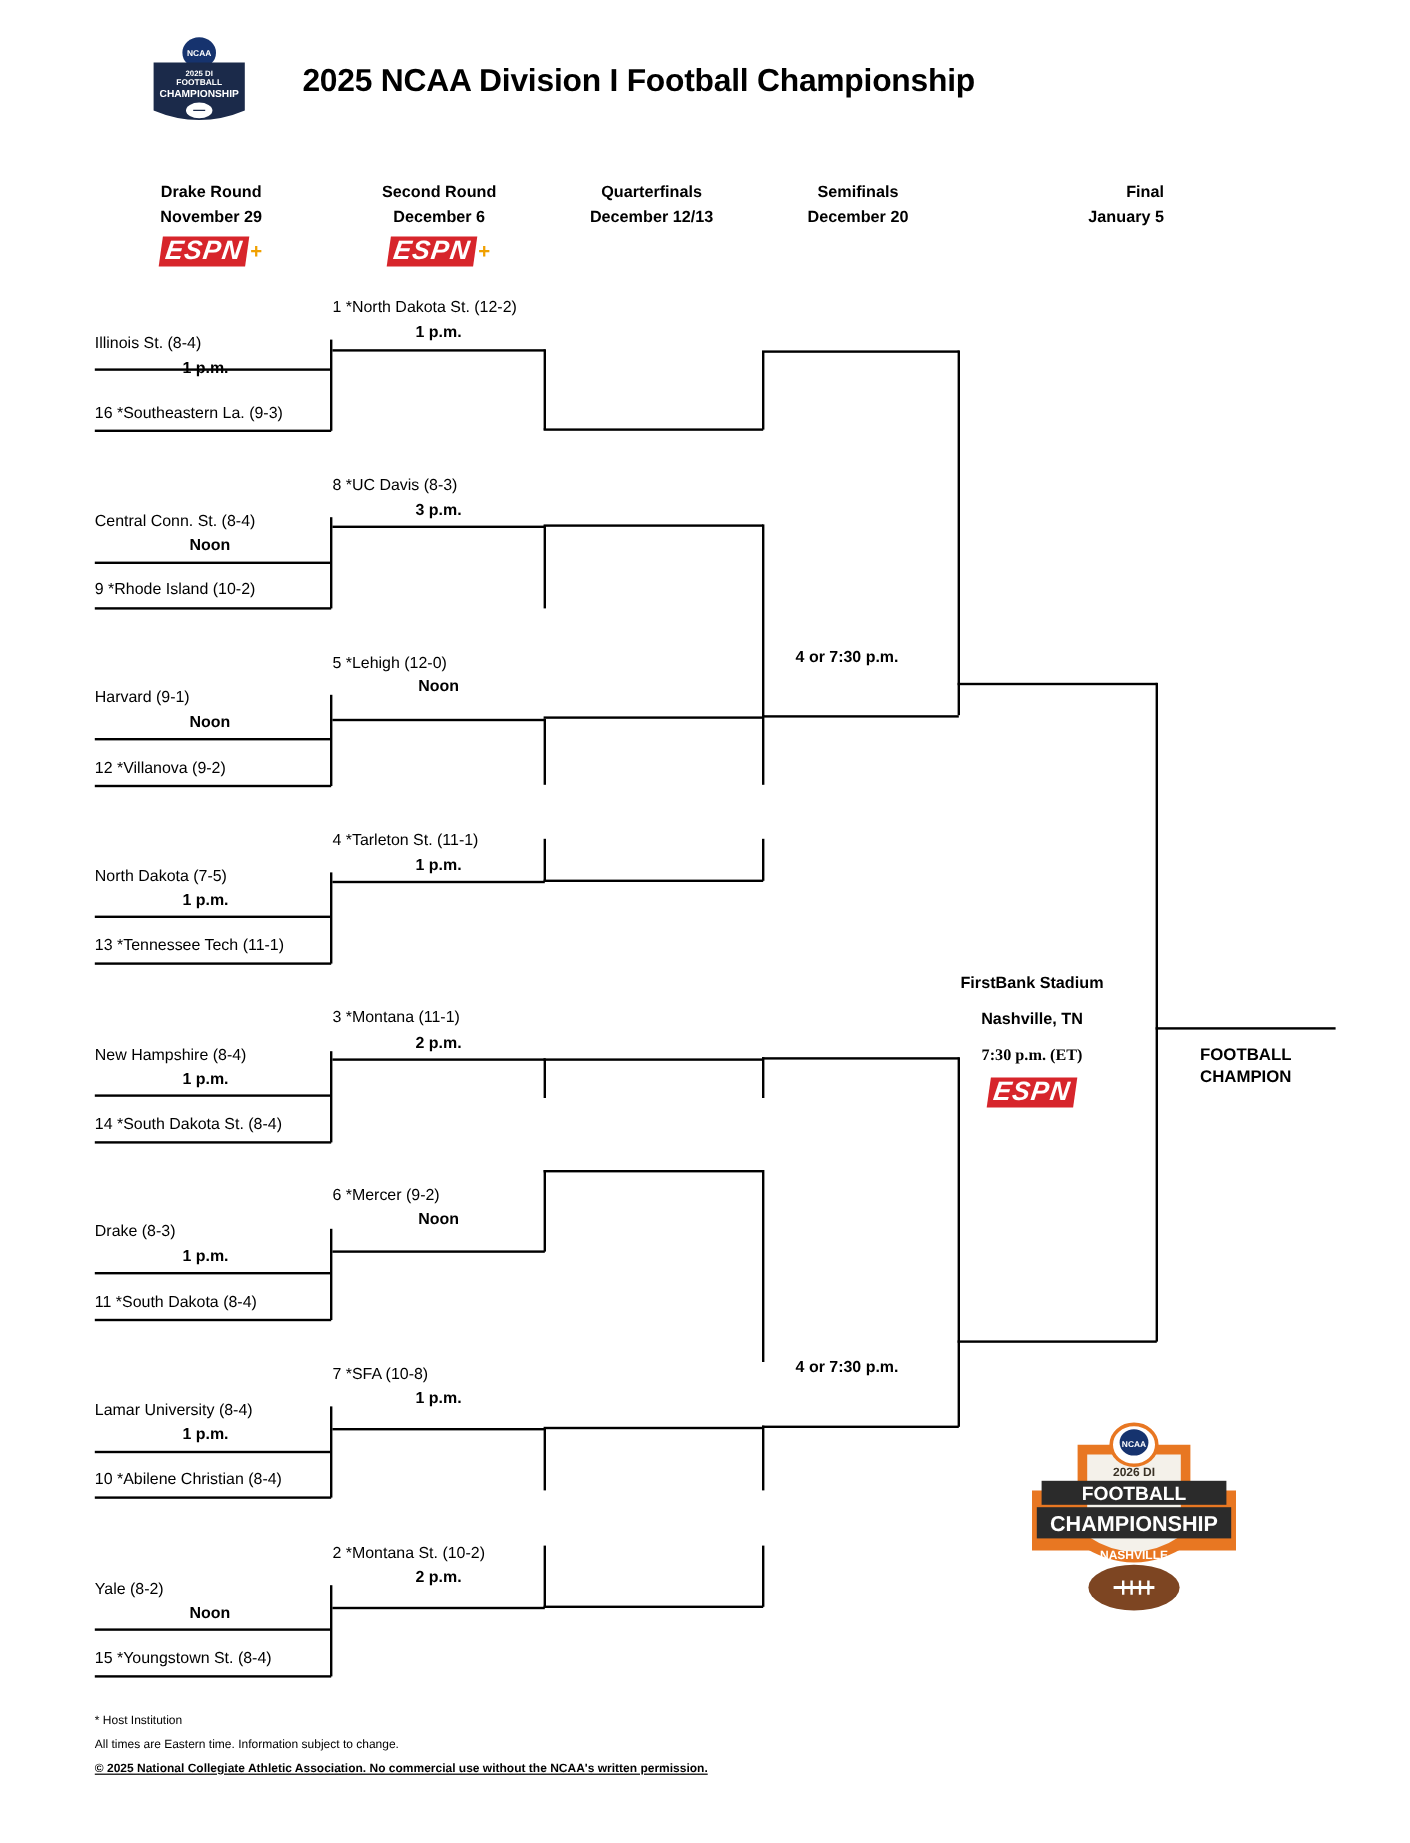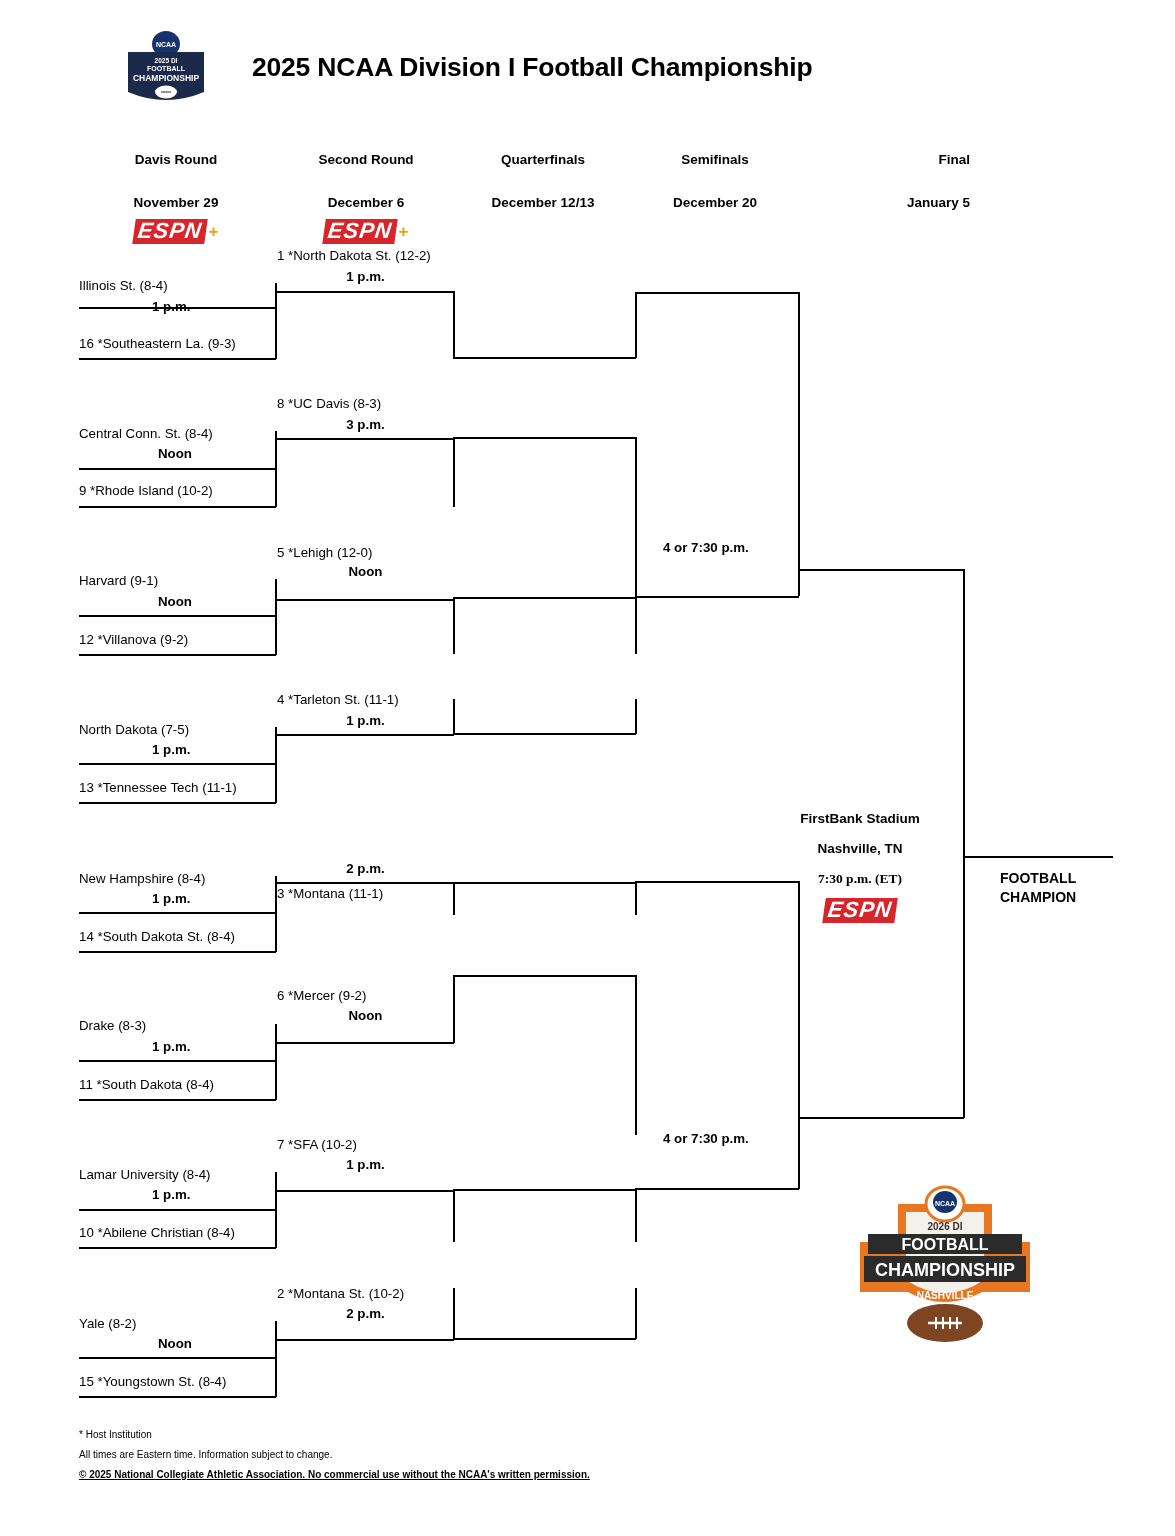--- a/index.html
+++ b/index.html
@@ -32,21 +32,21 @@
   
   .round-col { text-align: center; }
   .round-name {
     font-size: 13.5px;
     font-weight: bold;
     white-space: nowrap;
   }
   .round-date {
     font-size: 13.5px;
     font-weight: bold;
-    margin-top: 28px;
+    margin-top: 6px;
     white-space: nowrap;
   }
   .espn-plus-wrap {
     margin-top: 9px;
     display: flex;
     justify-content: center;
     align-items: center;
   }
 
   
@@ -135,21 +135,21 @@
     <text x="46" y="41" font-family="Liberation Sans, sans-serif" font-size="7" font-weight="bold" fill="#ffffff" text-anchor="middle">FOOTBALL</text>
     <text x="46" y="51" font-family="Liberation Sans, sans-serif" font-size="8.5" font-weight="bold" fill="#ffffff" text-anchor="middle">CHAMPIONSHIP</text>
     <ellipse cx="46" cy="62" rx="11" ry="6.5" fill="#ffffff"></ellipse>
     <path d="M41 62 L51 62" stroke="#1b2a4a" stroke-width="1"></path>
   </svg>
 </div>
 
 <div class="abs" id="page-title">2025 NCAA Division I Football Championship</div>
 
 <div class="abs round-col" style="left:95px; top:152px; width:162px;">
-  <div class="round-name">Davis Round</div>
+  <div class="round-name">Drake Round</div>
   <div class="round-date">November 29</div>
   <div class="espn-plus-wrap">
     <span class="espn-logo sz-lg">ESPN</span>
     <span class="espn-plus">+</span>
   </div>
 </div>
 
 <div class="abs round-col" style="left:285px; top:152px; width:162px;">
   <div class="round-name">Second Round</div>
   <div class="round-date">December 6</div>
@@ -247,33 +247,33 @@
 <div class="abs time centered" style="left:277px; top:565px; width:177px;">Noon</div>
 <div class="abs vline" style="left:453px; top:599px; height:55px;"></div>
 <div class="abs hline" style="left:453px; top:597px; width:183px;"></div>
 
 <div class="abs seeded-team" style="left:277px; top:693px;">4 *Tarleton St. (11-1)</div>
 <div class="abs hline" style="left:277px; top:734px; width:177px;"></div>
 <div class="abs time centered" style="left:277px; top:714px; width:177px;">1 p.m.</div>
 <div class="abs vline" style="left:453px; top:699px; height:36px;"></div>
 <div class="abs hline" style="left:453px; top:733px; width:183px;"></div>
 
-<div class="abs seeded-team" style="left:277px; top:841px;margin-top:46px;">3 *Montana (11-1)</div>
+<div class="abs seeded-team" style="left:277px; top:841px;">3 *Montana (11-1)</div>
 <div class="abs hline" style="left:277px; top:882px; width:177px;"></div>
 <div class="abs time centered" style="left:277px; top:862px; width:177px;">2 p.m.</div>
 <div class="abs vline" style="left:453px; top:882px; height:33px;"></div>
 <div class="abs hline" style="left:453px; top:882px; width:183px;"></div>
 
 <div class="abs seeded-team" style="left:277px; top:989px;">6 *Mercer (9-2)</div>
 <div class="abs hline" style="left:277px; top:1042px; width:177px;"></div>
 <div class="abs time centered" style="left:277px; top:1009px; width:177px;">Noon</div>
 <div class="abs vline" style="left:453px; top:975px; height:68px;"></div>
 <div class="abs hline" style="left:453px; top:975px; width:183px;"></div>
 
-<div class="abs seeded-team" style="left:277px; top:1138px;">7 *SFA (10-2)</div>
+<div class="abs seeded-team" style="left:277px; top:1138px;">7 *SFA (10-8)</div>
 <div class="abs hline" style="left:277px; top:1190px; width:177px;"></div>
 <div class="abs time centered" style="left:277px; top:1158px; width:177px;">1 p.m.</div>
 <div class="abs vline" style="left:453px; top:1190px; height:52px;"></div>
 <div class="abs hline" style="left:453px; top:1189px; width:183px;"></div>
 
 <div class="abs seeded-team" style="left:277px; top:1287px;">2 *Montana St. (10-2)</div>
 <div class="abs hline" style="left:277px; top:1339px; width:177px;"></div>
 <div class="abs time centered" style="left:277px; top:1307px; width:177px;">2 p.m.</div>
 <div class="abs vline" style="left:453px; top:1288px; height:52px;"></div>
 <div class="abs hline" style="left:453px; top:1338px; width:183px;"></div>

